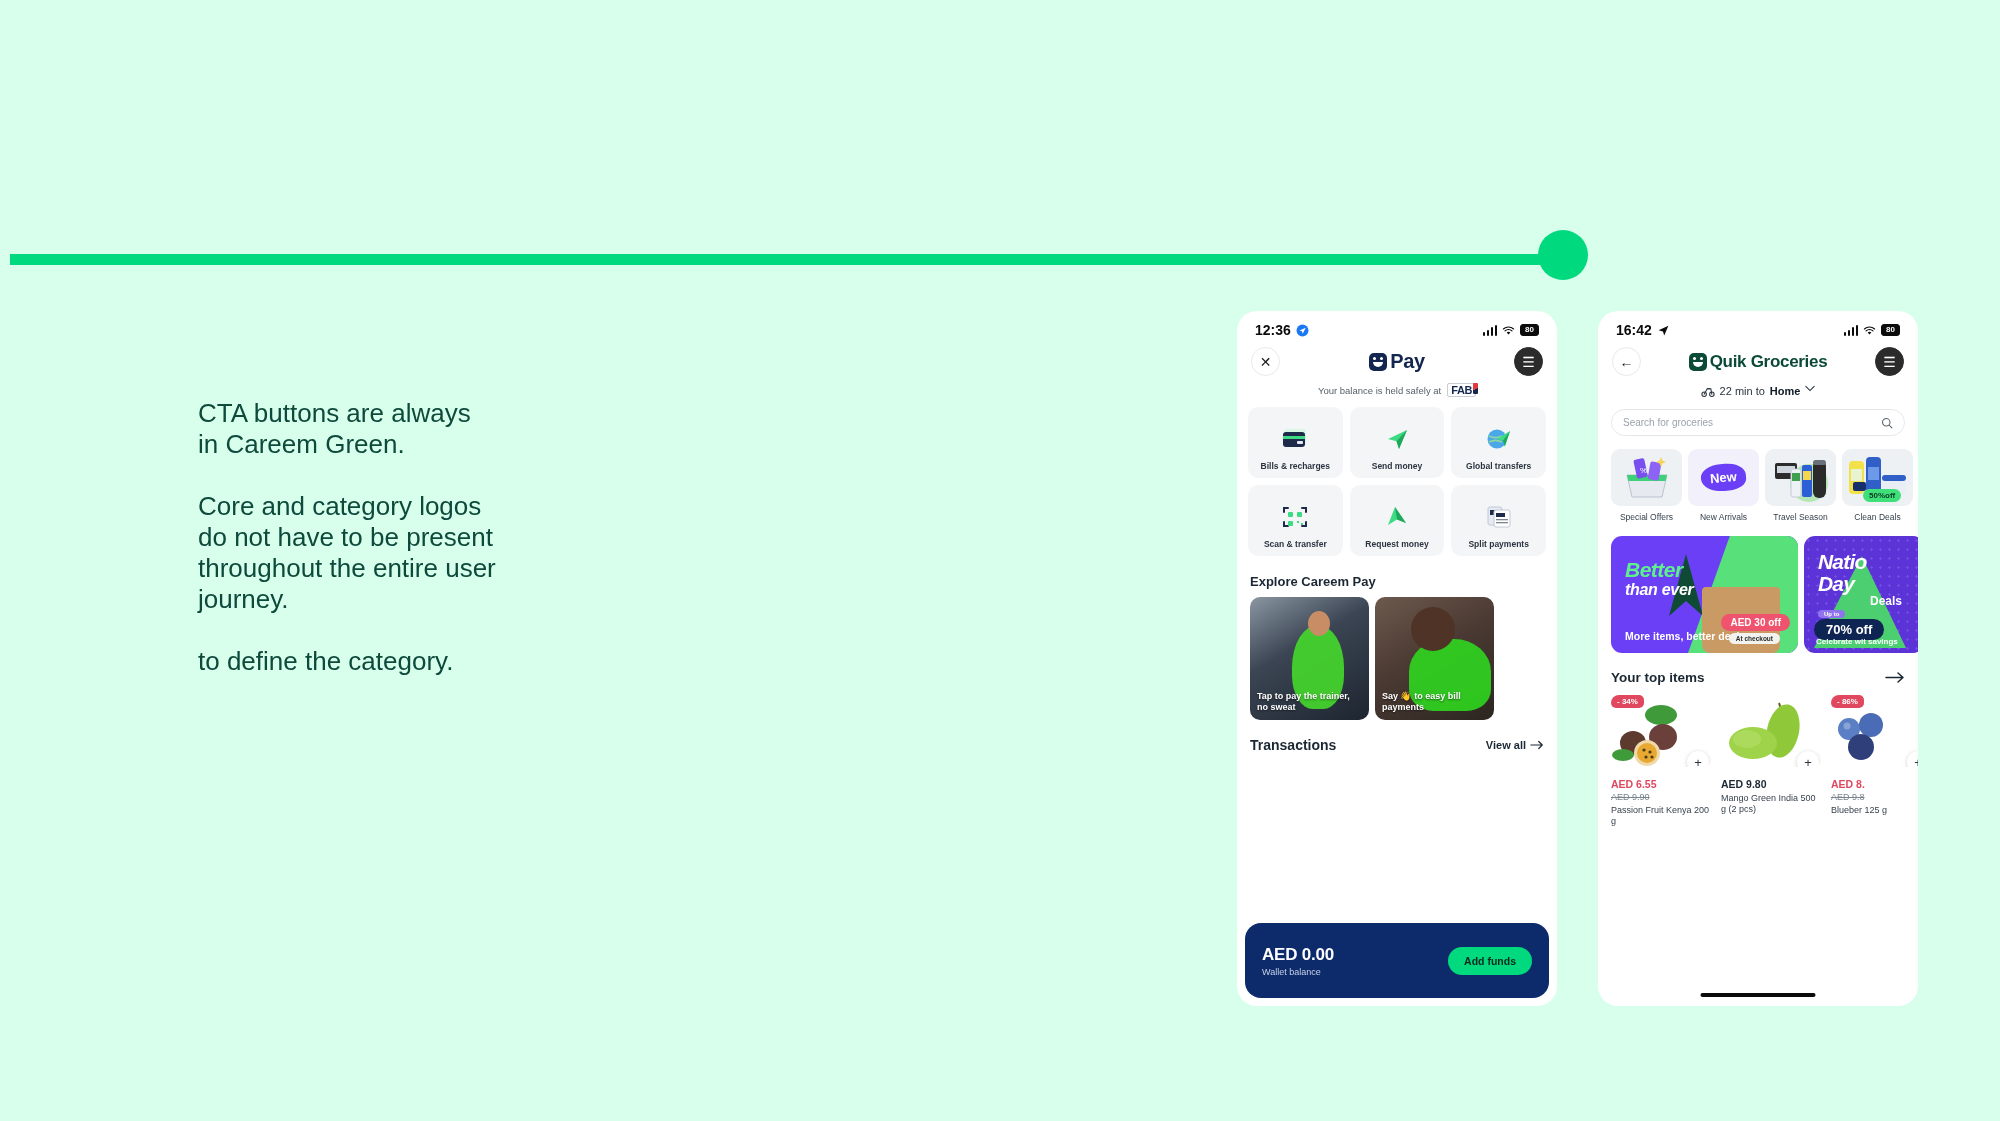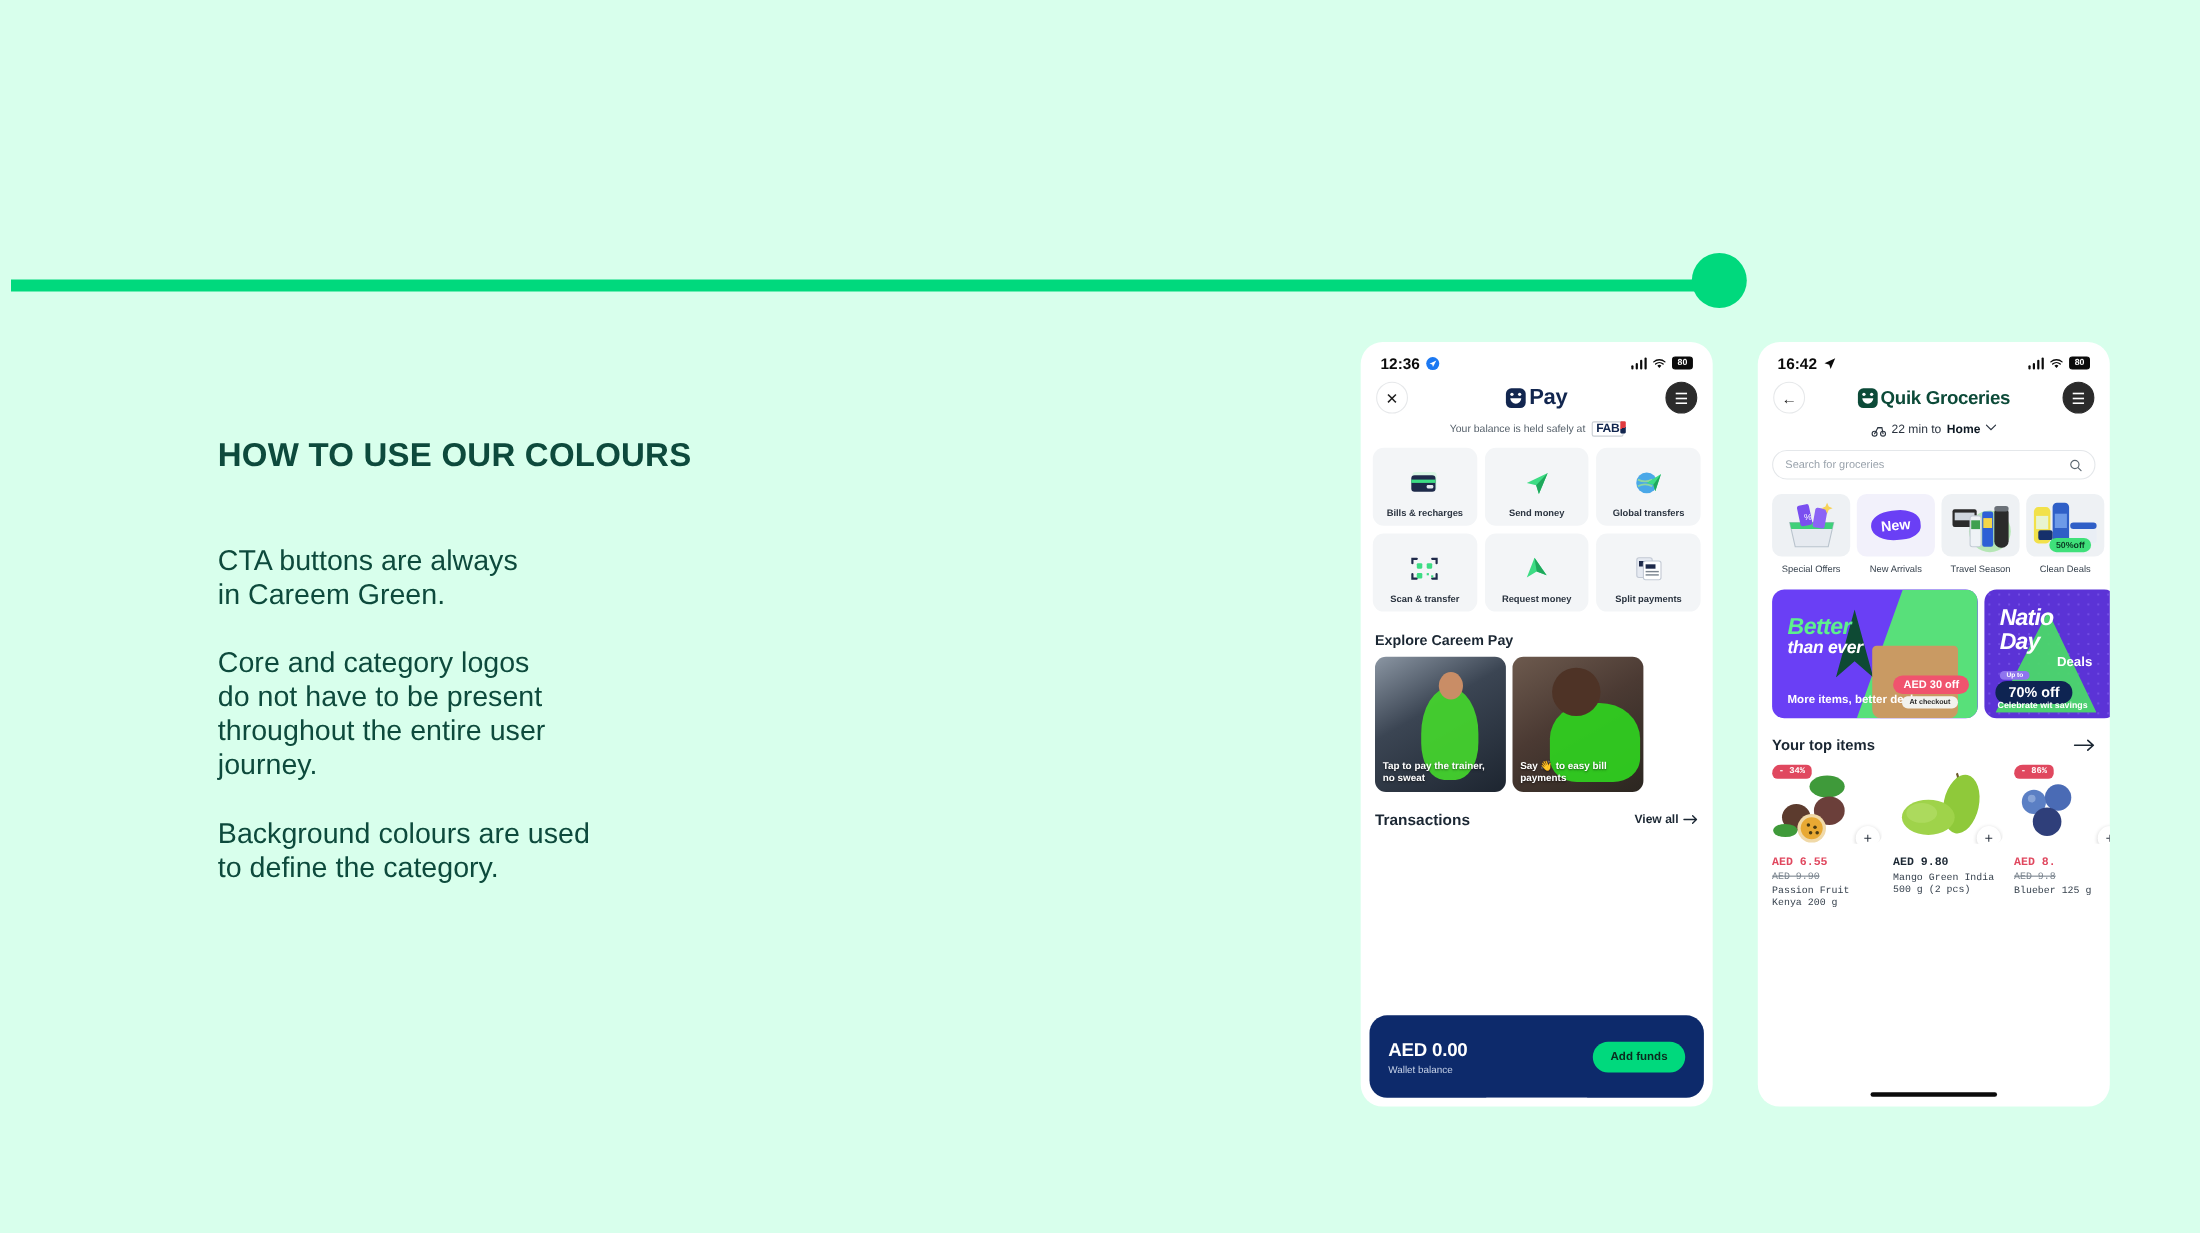--- a/index.html
+++ b/index.html
@@ -193,21 +193,21 @@
   .pb-tri { position:absolute; left:10px; top:20px; width:92px; height:92px; background:#4bd86a; clip-path: polygon(52% 0, 100% 100%, 0 100%); opacity:.95;}
   .pb-nat { position:absolute; left:14px; top:14px; font-size:21px; font-weight:800; letter-spacing:-0.8px; font-style:italic;}
   .pb-day { position:absolute; left:14px; top:36px; font-size:21px; font-weight:800; letter-spacing:-0.8px; font-style:italic;}
   .pb-deals { position:absolute; left:66px; top:58px; font-size:12px; font-weight:700;}
   .pb-upto { position:absolute; left:14px; top:74px; background:#8f74ee; font-size:6px; font-weight:700; border-radius:5px; padding:1px 6px;}
   .pb-70 { position:absolute; left:10px; top:83px; background:#0e2452; font-size:13px; font-weight:800; border-radius:13px; padding:3px 12px;}
   .pb-cel { position:absolute; left:12px; bottom:6px; font-size:8px; line-height:10px; font-weight:600;}
 
   .top-items-row { display:flex; align-items:center; justify-content:space-between; padding:17px 13px 10px 13px;text-align:center;}
   .top-items-title { font-size:13.5px; font-weight:700; color:#1b2733;}
-  .prod-row { display:flex; gap:10px; padding:0 0 0 13px;font-family:Liberation Mono, monospace; }
+  .prod-row { display:flex; gap:10px; padding:0 0 0 13px; }
   .pcard { width:100px; flex:none; position:relative; }
   .pcard-img { height:72px; border-radius:8px; position:relative; overflow:hidden; }
   .disc {
     position:absolute; left:0; top:0; background:#e0485f; color:#fff;
     font-size:8px; font-weight:700; border-radius:5px; padding:2px 6px; z-index:3;
   }
   .plus-btn {
     position:absolute; right:2px; bottom:-6px; width:22px;height:22px;border-radius:50%;
     background:#fff; box-shadow:0 1px 4px rgba(0,0,0,.2);
     display:flex; align-items:center;justify-content:center; font-size:13px; color:#2b3440; z-index:4;
@@ -225,34 +225,32 @@
 <body>
 
 <div class="slide">
 
   <div class="progress-wrap">
     <div class="progress-track"></div>
     <div class="progress-knob"></div>
   </div>
 
   <div class="copy">
-    <div class="headline">HOW TO USE OUR COLOURS</div>
 
     <div class="para">
       <span>CTA buttons are always</span>
       <span>in Careem Green.</span>
     </div>
     <div class="para">
       <span>Core and category logos</span>
       <span>do not have to be present</span>
       <span>throughout the entire user</span>
       <span>journey.</span>
     </div>
     <div class="para">
-      <span>Background colours are used</span>
       <span>to define the category.</span>
     </div>
   </div>
 
   <div class="phone phone-1">
 
     <div class="statusbar">
       <div class="sb-left">
         <span>12:36</span>
         <svg class="loc-arrow" viewBox="0 0 24 24">

